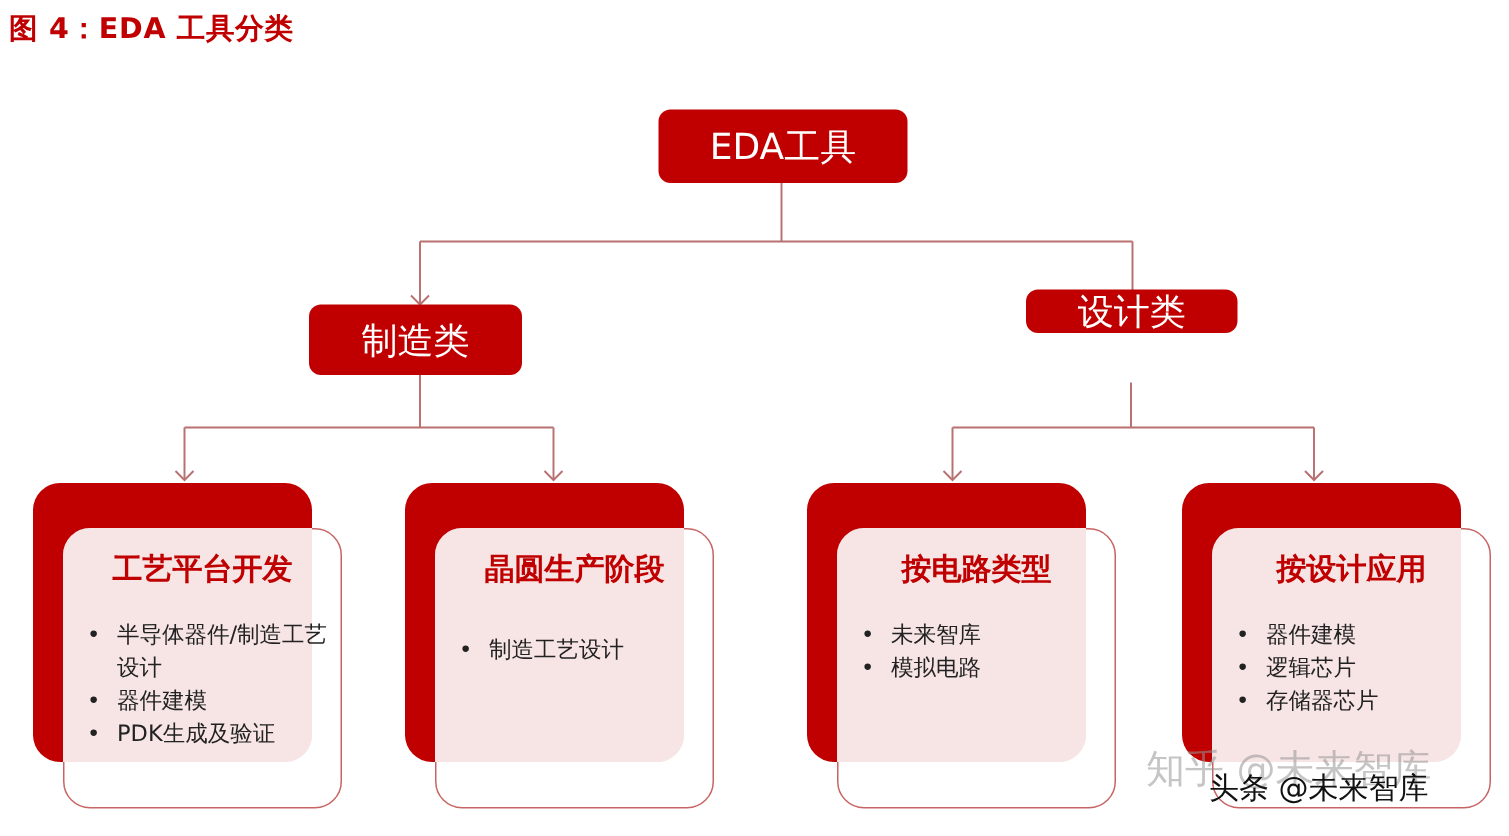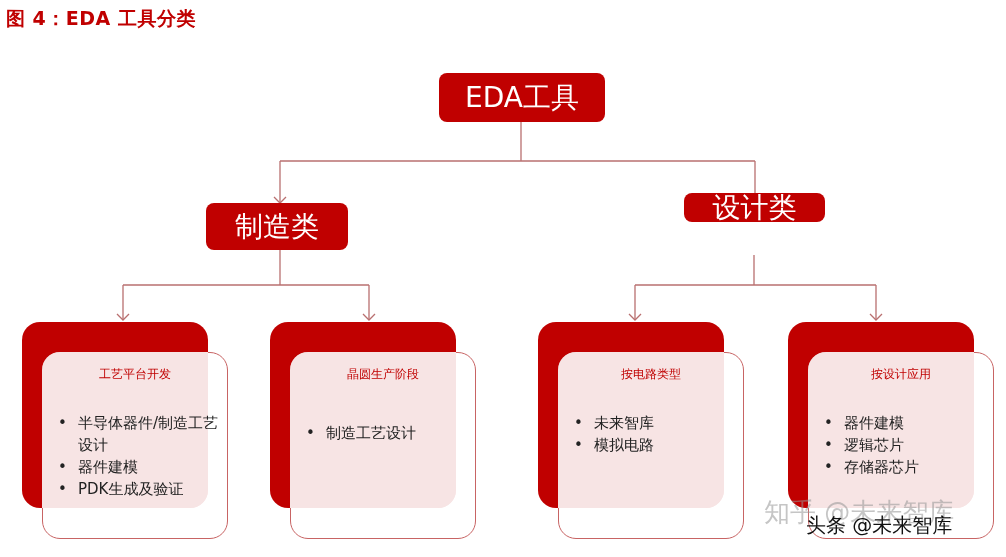--- a/index.html
+++ b/index.html
@@ -1,24 +1,24 @@
 <!DOCTYPE html>
 <html><head>
 <meta charset="utf-8">
 <style>
   html,body{margin:0;padding:0;background:#fff;}
   body{width:1006px;height:557px;position:relative;overflow:hidden;font-family:"DejaVu Sans","Liberation Sans",sans-serif;}
   .title{position:absolute;left:6px;top:6px;font-size:19px;font-weight:bold;color:#c00000;letter-spacing:0.5px;}
-  .node{position:absolute;background:#c00000;color:#fff;border-radius:8px;display:flex;align-items:center;justify-content:center;font-size:28px;}
+  .node{position:absolute;background:#c00000;color:#fff;border-radius:8px;display:flex;align-items:center;justify-content:center;font-size:24px;}
   svg.conn{position:absolute;left:0;top:0;}
   .card{position:absolute;}
   .card .back{position:absolute;left:0;top:0;width:186px;height:186px;background:#c00000;border-radius:18px;}
   .card .front{position:absolute;left:20px;top:30px;width:186px;height:187px;background:rgba(255,255,255,0.9);border:1.5px solid #c86464;border-radius:18px;box-sizing:border-box;}
   .card .front-tint{position:absolute;left:20px;top:30px;width:166px;height:156px;background:#f7e4e4;border-radius:18px 0 18px 0;}
-  .card .ctitle{position:absolute;left:20px;top:44px;width:186px;text-align:center;font-size:12px;font-weight:normal;color:#c00000;}
+  .card .ctitle{position:absolute;left:20px;top:44px;width:186px;text-align:center;font-size:20px;font-weight:bold;color:#c00000;}
   .card ul{position:absolute;left:38px;top:90px;margin:0;padding:0 0 0 18px;list-style:none;width:150px;}
   .card li{position:relative;font-size:15px;line-height:22px;color:#222;}
   .card li::before{content:"•";position:absolute;left:-20px;color:#222;}
   .watermark{position:absolute;font-size:26px;color:rgba(150,150,150,0.55);}
   .watermark2{position:absolute;font-size:20px;color:#111;}
 </style>
 </head>
 <body>
 
 <div class="title">图 4：EDA 工具分类</div>

